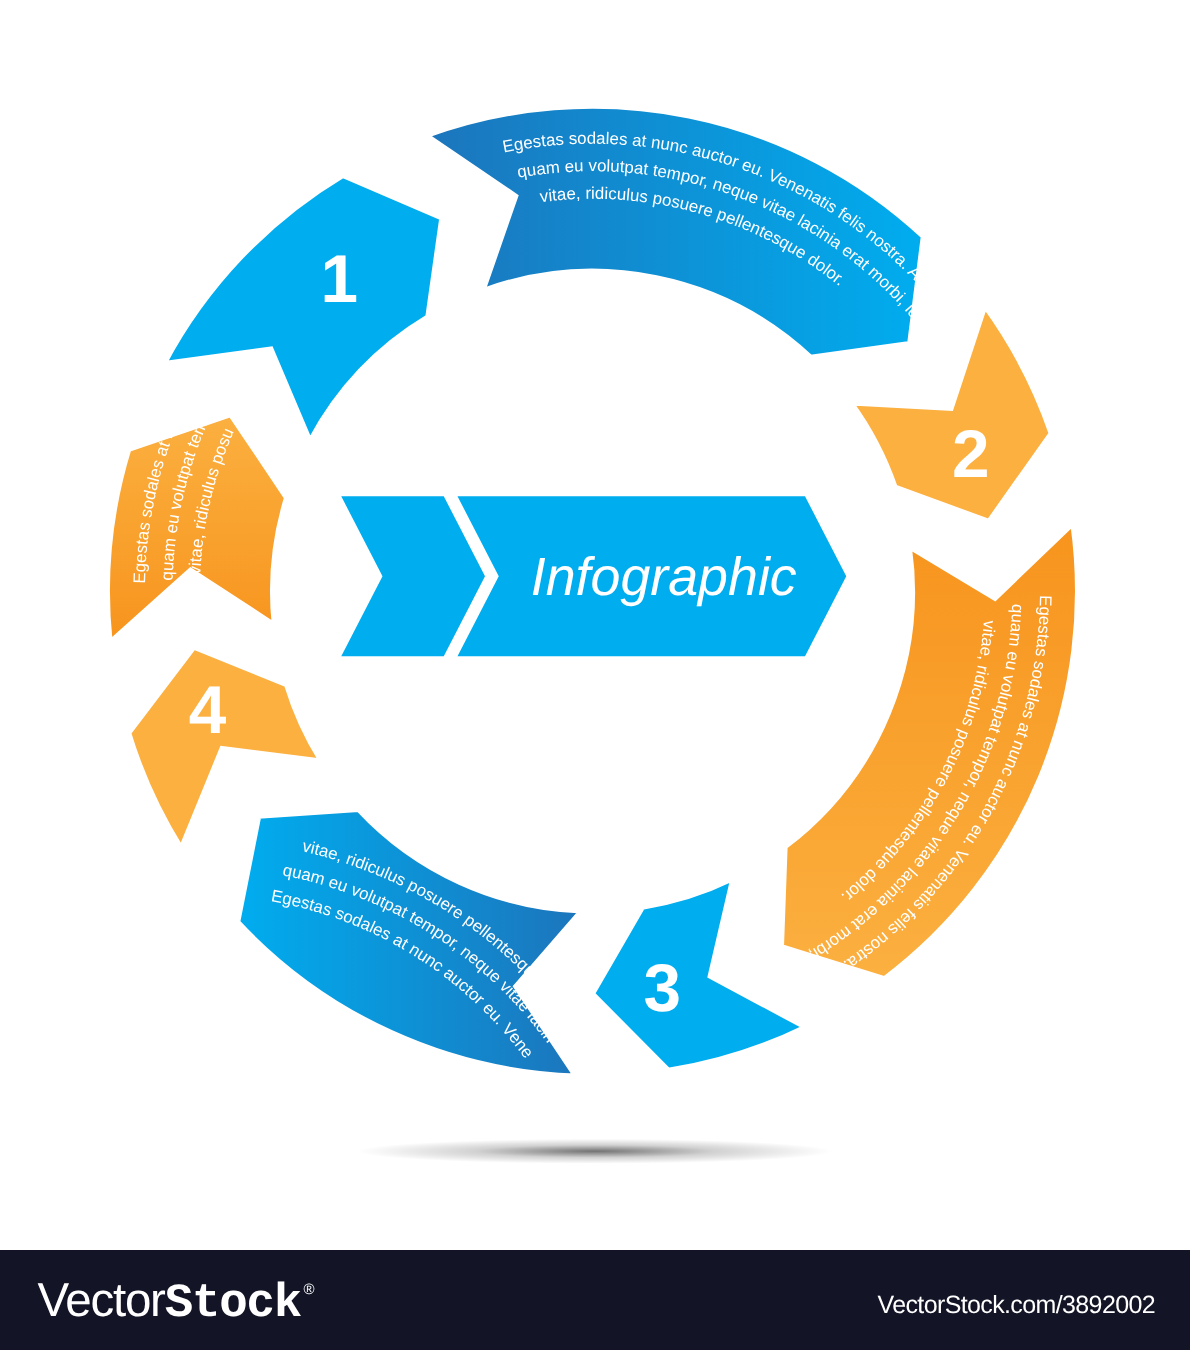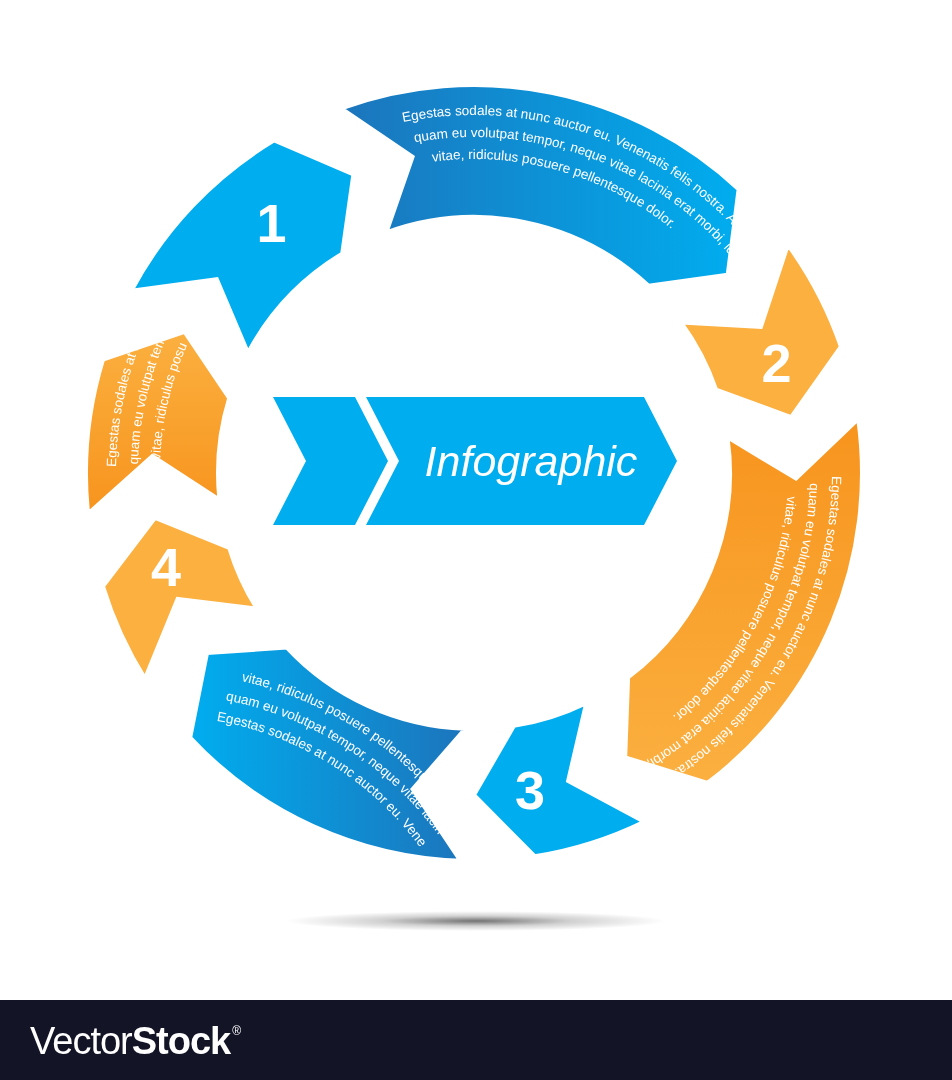--- a/index.html
+++ b/index.html
@@ -1,21 +1,21 @@
 <!DOCTYPE html>
 <html><head>
 <meta charset="utf-8">
 <style>
   html, body { margin: 0; padding: 0; }
   body { width: 952px; height: 1080px; background: #ffffff; position: relative; overflow: hidden; font-family: "Liberation Sans", sans-serif; }
   #canvas { position: absolute; left: 0; top: 0; width: 952px; height: 1000px; }
   .footer { position: absolute; left: 0; top: 1000px; width: 952px; height: 80px; background: #131527; }
   .brand { position: absolute; left: 30px; top: 20px; color: #ffffff; font-family: "Liberation Sans", sans-serif; font-size: 38px; letter-spacing: -1px; }
   .brand .light { font-weight: 300; text-align: right; }
-  .brand .bold { font-weight: 700; }
+  .brand .bold { font-weight: 700; font-family: Liberation Mono, monospace; }
   .brand .reg { font-size: 12px; vertical-align: top; position: relative; top: 4px; margin-left: 2px; }
   .stock-id { position: absolute; right: 28px; top: 33px; color: #ffffff; font-family: "Liberation Sans", sans-serif; font-size: 20px; letter-spacing: -0.5px; }
   .band-text { fill: #ffffff; font-family: "Liberation Sans", sans-serif; font-size: 13.5px; }
   .tab-num { fill: #ffffff; font-family: "Liberation Sans", sans-serif; font-weight: 700; font-size: 54px; }
   .title-text { fill: #ffffff; font-family: "Liberation Sans", sans-serif; font-style: italic; font-size: 43px; }
 </style>
 </head>
 <body>
 
 <svg id="canvas" width="952" height="1000" viewBox="0 0 952 1000" xmlns="http://www.w3.org/2000/svg">
@@ -88,13 +88,14 @@
     <polygon points="273,397 355,397 388,461 355,525 273,525 306,461" fill="#00adef"></polygon>
     <polygon points="366,397 644,397 677,461 644,525 366,525 399,461" fill="#00adef"></polygon>
     <text class="title-text" x="531" y="476" text-anchor="middle">Infographic</text>
   </g>
 </svg>
 
 <div class="footer">
   <div class="brand">
     <span class="light">Vector</span><span class="bold">Stock</span><span class="reg">®</span>
   </div>
+  <div class="stock-id">VectorStock.com/3892002</div>
 </div>
 
 </body></html>

